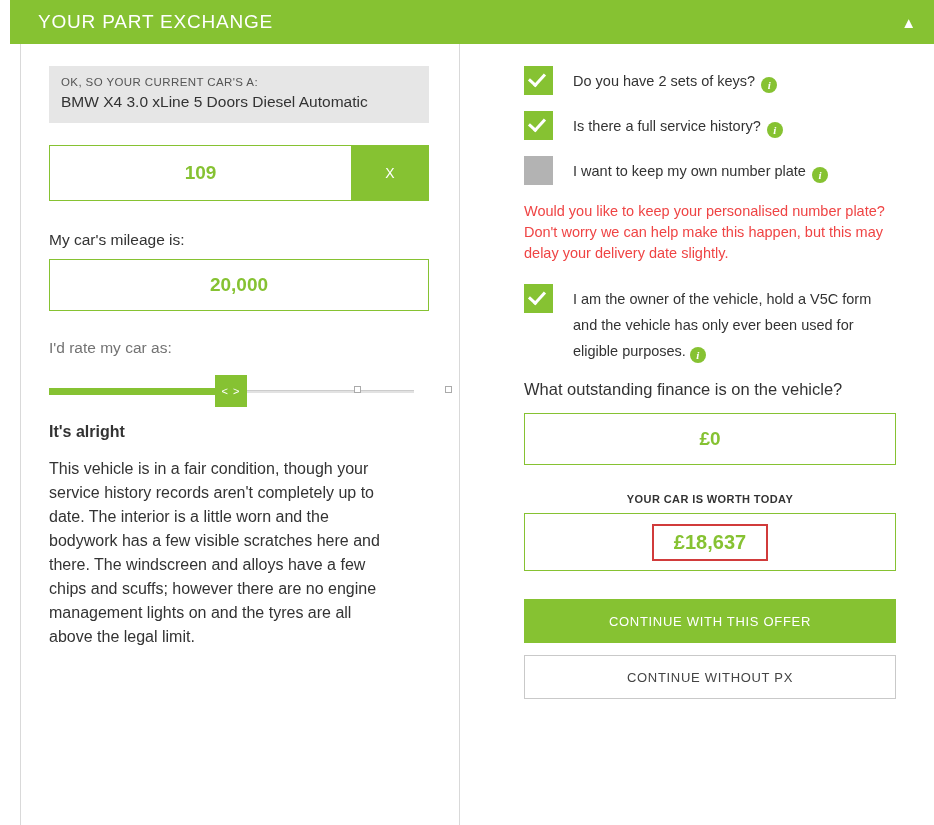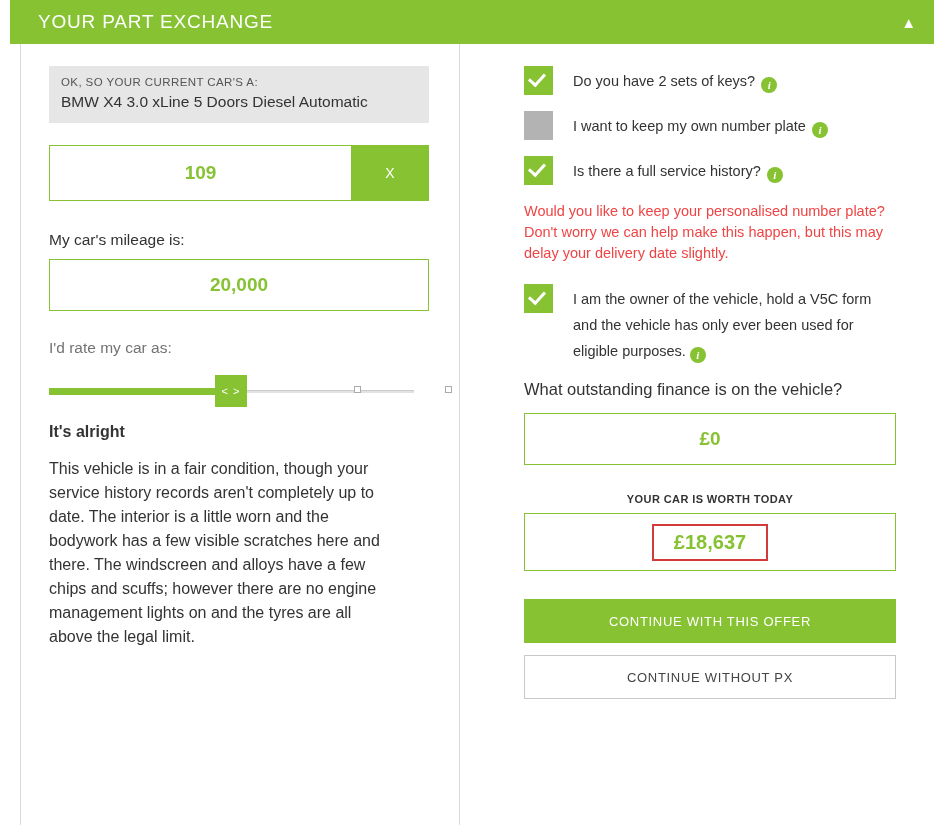--- a/index.html
+++ b/index.html
@@ -357,32 +357,32 @@
       <div class="check-row">
         <div class="checkbox">
             <span class="tick"></span>
           </div>
         <div class="check-label">
           <span>Do you have 2 sets of keys?</span><span class="info-icon">i</span>
         </div>
       </div>
 
       <div class="check-row">
-        <div class="checkbox grey"></div>
-        <div class="check-label">
-          <span>I want to keep my own number plate</span><span class="info-icon">i</span>
-        </div>
-      </div>
-
-      <div class="check-row">
         <div class="checkbox">
             <span class="tick"></span>
           </div>
         <div class="check-label">
           <span>Is there a full service history?</span><span class="info-icon">i</span>
+        </div>
+      </div>
+
+      <div class="check-row">
+        <div class="checkbox grey"></div>
+        <div class="check-label">
+          <span>I want to keep my own number plate</span><span class="info-icon">i</span>
         </div>
       </div>
 
       <div class="note-text">Would you like to keep your personalised number plate? Don't worry we can help make this happen, but this may delay your delivery date slightly.</div>
 
       <div class="check-row">
         <div class="checkbox">
             <span class="tick"></span>
           </div>
         <div class="check-label tall">

